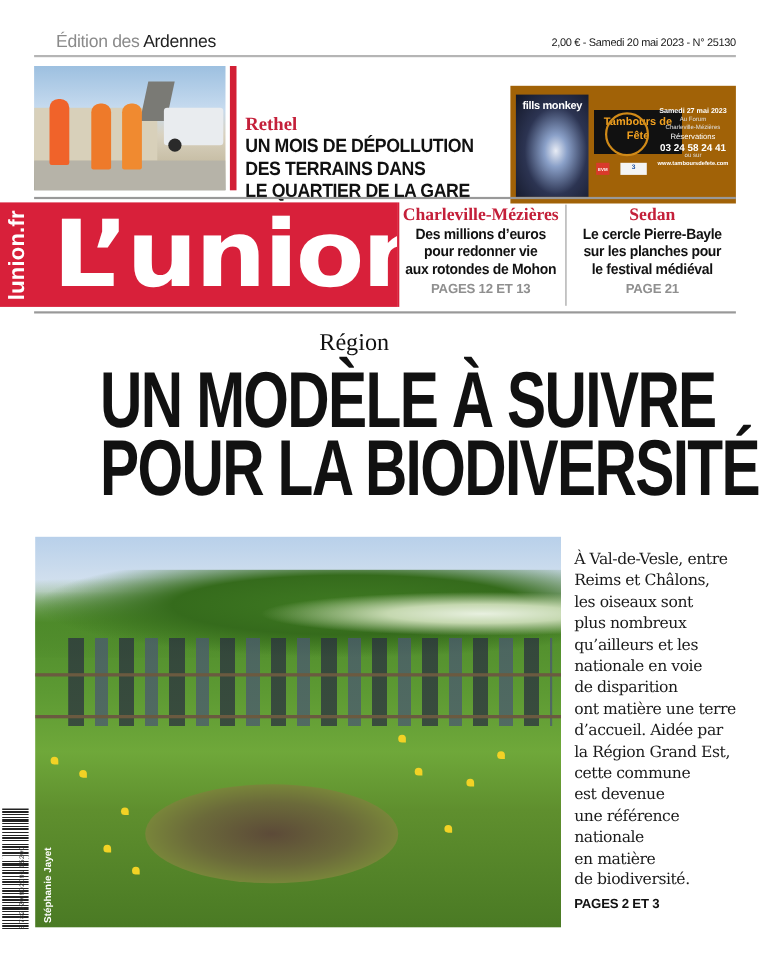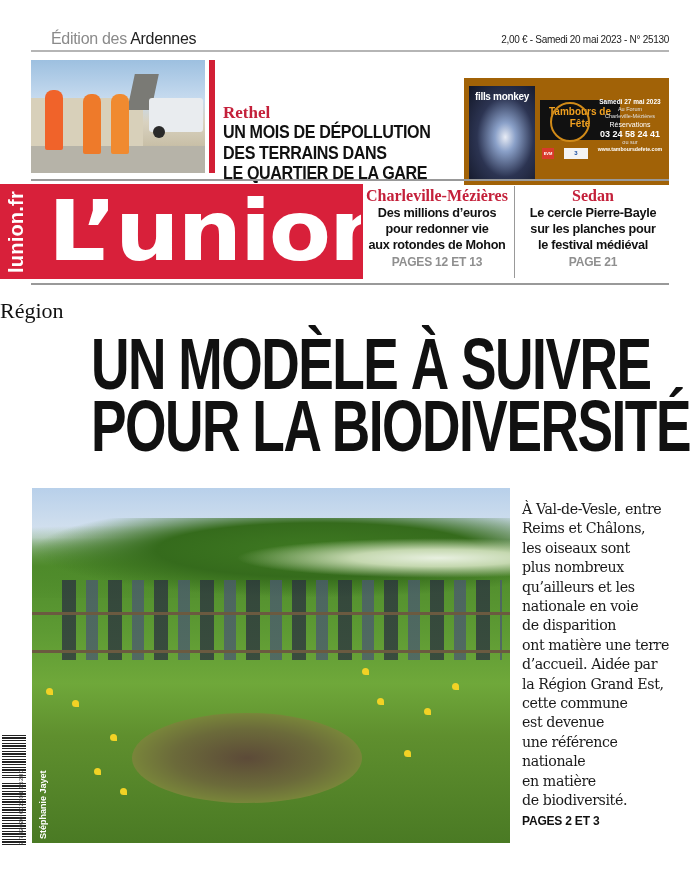--- a/index.html
+++ b/index.html
@@ -66,21 +66,21 @@
     .mast-teaser { position: absolute; top: 186px; text-align: center; }
     .mast-teaser .kicker-serif { font-size: 16px; line-height: 19px; }
     .mast-teaser .title { font-weight: bold; font-size: 13.5px; line-height: 16px; letter-spacing: -0.3px; color: #111; transform: scaleX(0.94); }
     .mast-teaser .page-ref { margin-top: 2px; font-size: 12px; }
     .teaser-cm { left: 362px; width: 150px; }
     .teaser-sedan { left: 518px; width: 150px; }
     .cm-leftbar { position: absolute; left: 361px; top: 184px; width: 2px; height: 95px; background: #d8203a; }
     .mast-divider { position: absolute; left: 514px; top: 186px; width: 1px; height: 92px; background: #999; }
 
     
-    .region-kicker { position: absolute; left: 0; top: 298px; width: 644px; font-family: "Liberation Serif", serif; font-size: 22px; color: #111; }
+    .region-kicker { position: absolute; left: 0; top: 298px; width: 644px; text-align: center; font-family: "Liberation Serif", serif; font-size: 22px; color: #111; }
     .headline { position: absolute; left: 0; width: 700px; text-align: center; font-family: "Liberation Sans", sans-serif; font-weight: bold; color: #111; font-size: 72px; line-height: 62px; letter-spacing: -2px; white-space: nowrap; }
     .headline-1 { top: 333px; transform: scaleX(0.74); transform-origin: center; }
     .headline-2 { top: 395px; transform: scaleX(0.74); transform-origin: center; }
 
     
     .lead-photo { position: absolute; left: 32px; top: 488px; width: 478px; height: 355px; overflow: hidden;
       background: linear-gradient(180deg, #b8d0ea 0%, #d7e3ef 14%, #4f8c2c 22%, #5d9a33 40%, #6fa83a 55%, #5f8f2e 70%, #4a7a24 100%); }
     .lp-trees { position: absolute; left: 0; top: 30px; width: 478px; height: 80px;
       background: radial-gradient(ellipse at 85% 50%, #e8f0e0 0%, #c5d8b0 15%, transparent 35%),
                   radial-gradient(ellipse at 60% 40%, #3f7a22 0%, #356b1c 40%, transparent 70%),

